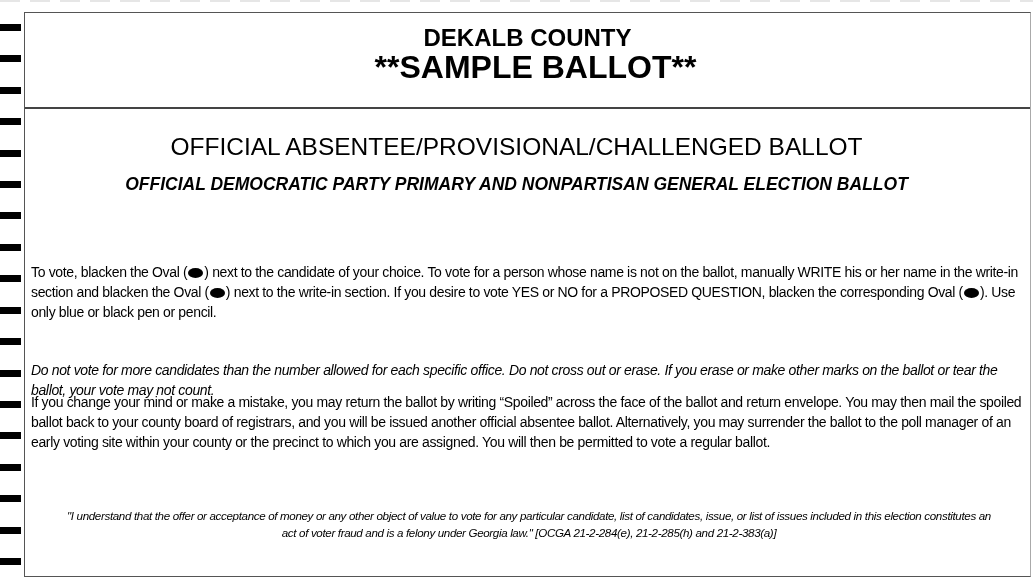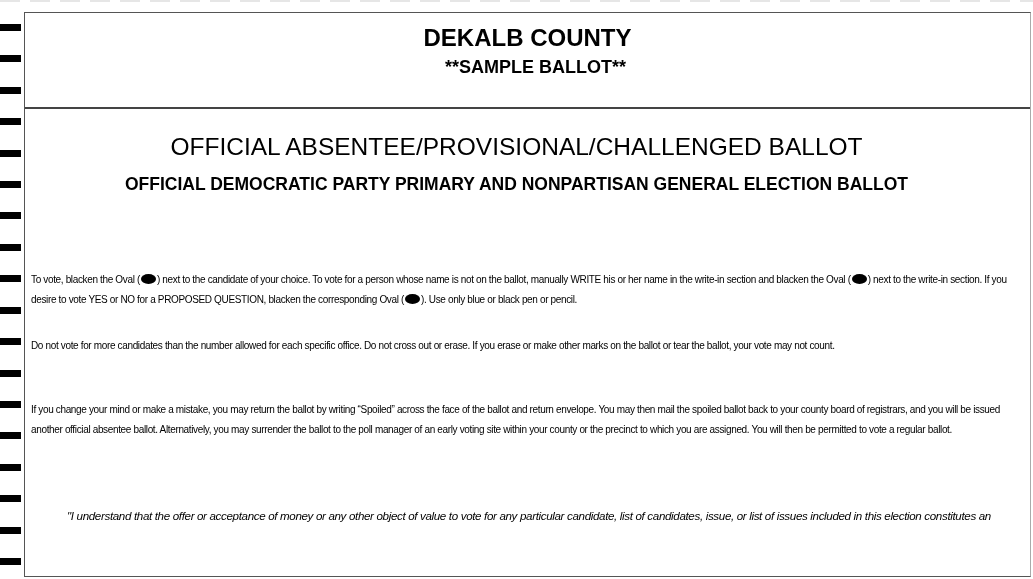--- a/index.html
+++ b/index.html
@@ -21,36 +21,36 @@
   .header-box {
     position: absolute; left: 0; top: 0; right: 0; height: 94px;
     border-bottom: 2px solid #444; text-align: center;
   }
   .county {
     position: absolute; left: 0; right: 0; top: 10px;
     font-weight: bold; font-size: 24px; line-height: 29px;
   }
   .sample {
     position: absolute; left: 16px; right: 0; top: 40px;
-    font-weight: bold; font-size: 18px; line-height: 29px;
+    font-weight: bold; font-size: 32px; line-height: 29px;
   }
   .main-title {
     position: absolute; left: 0; right: 0; top: 132px;
     text-align: center; font-weight: normal; font-size: 24.5px; line-height: 30px;
   }
   .sub-title {
     position: absolute; left: 0; right: 0; top: 174px; text-align: center;
-    font-weight: bold; font-size: 17.5px; line-height: 20px;
+    font-weight: bold; font-size: 17.5px; line-height: 20px; font-style: italic;
   }
   .instructions {
     position: absolute; left: 31px; width: 996px;
-    font-size: 10px; line-height: 20px; letter-spacing: -0.35px; margin-top: 8px;
+    font-size: 14px; line-height: 20px; letter-spacing: -0.35px;
   }
   .p1 { top: 262px; }
-  .p2 { top: 328px; }
+  .p2 { top: 360px; font-style: italic; }
   .p3 { top: 392px; }
   .oval {
     display: inline-block; width: 15px; height: 10px; background: #000;
     border-radius: 50%; vertical-align: -1px; margin: 0 1px;
   }
   .oath {
     position: absolute; left: 31px; width: 996px; top: 507px;
     font-style: italic; font-size: 11.6px; line-height: 17px;
     text-align: center; letter-spacing: -0.35px;
   }
@@ -95,13 +95,14 @@
 </div>
 
 <div class="instructions p1"><span>To vote, blacken the Oval (</span><span class="oval"></span><span>) next to the candidate of your choice. To vote for a person whose name is not on the ballot, manually WRITE his or her name in the write-in section and blacken the Oval (</span><span class="oval"></span><span>) next to the write-in section. If you desire to vote YES or NO for a PROPOSED QUESTION, blacken the corresponding Oval (</span><span class="oval"></span><span>). Use only blue or black pen or pencil.</span></div>
 
 <div class="instructions p2">Do not vote for more candidates than the number allowed for each specific office. Do not cross out or erase. If you erase or make other marks on the ballot or tear the ballot, your vote may not count.</div>
 
 <div class="instructions p3">If you change your mind or make a mistake, you may return the ballot by writing “Spoiled” across the face of the ballot and return envelope. You may then mail the spoiled ballot back to your county board of registrars, and you will be issued another official absentee ballot. Alternatively, you may surrender the ballot to the poll manager of an early voting site within your county or the precinct to which you are assigned. You will then be permitted to vote a regular ballot.</div>
 
 <div class="oath">
   <div>"I understand that the offer or acceptance of money or any other object of value to vote for any particular candidate, list of candidates, issue, or list of issues included in this election constitutes an</div>
+  <div>act of voter fraud and is a felony under Georgia law." [OCGA 21-2-284(e), 21-2-285(h) and 21-2-383(a)]</div>
 </div>
 
 </body></html>

